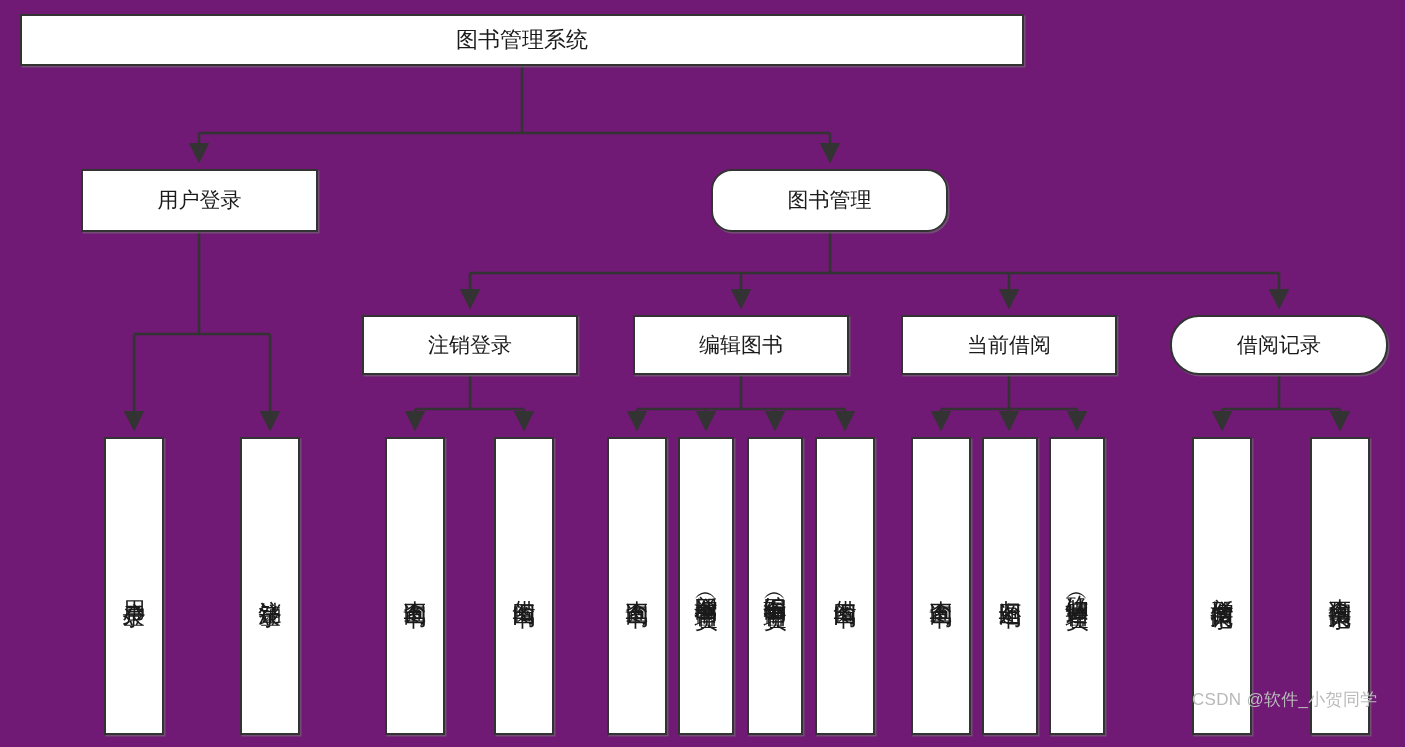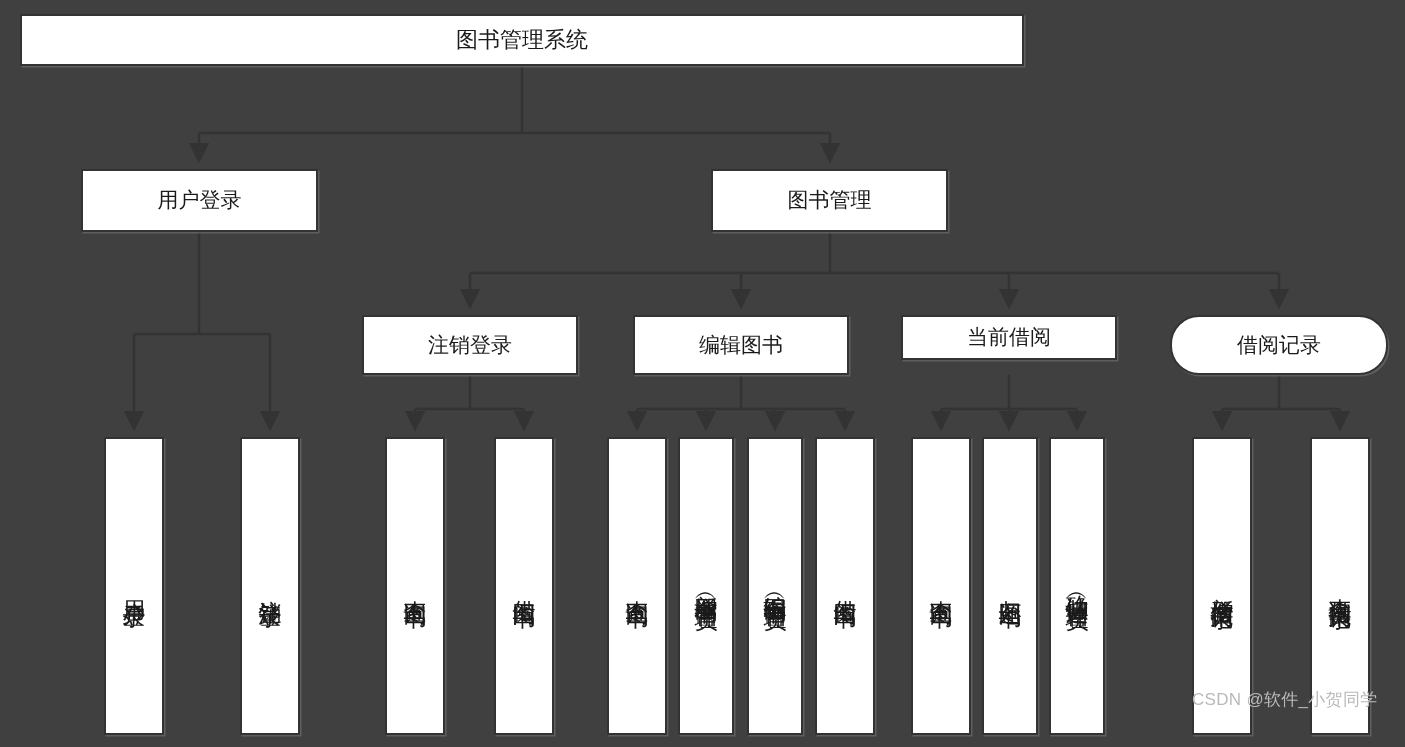--- a/index.html
+++ b/index.html
@@ -7,21 +7,21 @@
     padding: 0;
     background: #ffffff;
   }
   body {
     font-family: "Liberation Sans", "DejaVu Sans", sans-serif;
   }
   #canvas {
     position: relative;
     width: 1405px;
     height: 747px;
-    background: #404040;
+    background: #701a75;
     overflow: hidden;
   }
   svg#edges {
     position: absolute;
     left: 0;
     top: 0;
     width: 1405px;
     height: 747px;
     pointer-events: none;
   }
@@ -118,33 +118,33 @@
   </svg>
 
   <div class="node root h-node" style="left:20px; top:14px; width:1004px; height:52px;">
     <span class="node-label">图书管理系统</span>
   </div>
 
   <div class="node h-node" style="left:81px; top:169px; width:237px; height:63px;">
     <span class="node-label">用户登录</span>
   </div>
 
-  <div class="node h-node" style="left:711px; top:169px; width:237px; height:63px;">
+  <div class="node h-node" style="left:711px; top:169px; width:237px; height:63px;border-radius:21px;">
     <span class="node-label">图书管理</span>
   </div>
 
   <div class="node h-node" style="left:362px; top:315px; width:216px; height:60px;">
     <span class="node-label">注销登录</span>
   </div>
 
   <div class="node h-node" style="left:633px; top:315px; width:216px; height:60px;">
     <span class="node-label">编辑图书</span>
   </div>
 
-  <div class="node h-node" style="left:901px; top:315px; width:216px; height:45px;">
+  <div class="node h-node" style="left:901px; top:315px; width:216px; height:60px;">
     <span class="node-label">当前借阅</span>
   </div>
 
   <div class="node h-node" style="left:1170px; top:315px; width:218px; height:60px;border-radius:29px;">
     <span class="node-label">借阅记录</span>
   </div>
 
   <div class="node v-node" style="left:104px; top:437px; width:60px; height:298px;">
     <span class="node-label">用户登录</span>
   </div>

